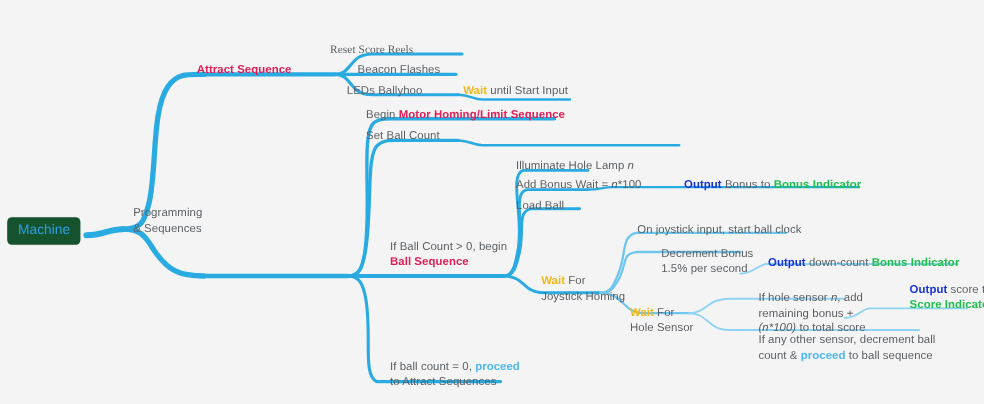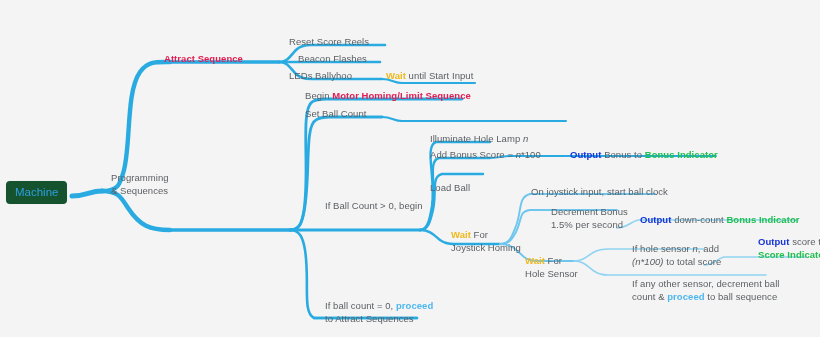--- a/index.html
+++ b/index.html
@@ -111,21 +111,21 @@
 
   <div class="node w2" style="left:91px; top:172px; width:80px; text-align:left;">
     <div>Programming</div>
     <div>&amp; Sequences</div>
   </div>
 
   <div class="node" style="left:164px; top:53px;">
     <span class="lbl-red">Attract Sequence</span>
   </div>
 
-  <div class="node" style="left:289px; top:36px;">
+  <div class="node" style="left:275px; top:36px;font-family:Liberation Serif, serif;">
     <span>Reset Score Reels</span>
   </div>
   <div class="node" style="left:298px; top:53px;">
     <span>Beacon Flashes</span>
   </div>
   <div class="node" style="left:289px; top:70px;">
     <span>LEDs Ballyhoo</span>
   </div>
   <div class="node" style="left:386px; top:70px;">
     <span class="kw-gold">Wait</span><span> until Start Input</span>
@@ -135,34 +135,35 @@
   <div class="node" style="left:305px; top:90px;">
     <span>Begin </span><span class="kw-red">Motor Homing/Limit Sequence</span>
   </div>
 
   <div class="node" style="left:305px; top:108px;">
     <span>Set Ball Count</span>
   </div>
 
   <div class="node w2" style="left:305px; top:200px; width:112px;">
     <div>If Ball Count &gt; 0, begin</div>
+    <div class="lbl-red">Ball Sequence</div>
   </div>
 
   <div class="node" style="left:430px; top:133px;">
     <span>Illuminate Hole Lamp </span><span class="ital">n</span>
   </div>
 
   <div class="node" style="left:430px; top:149px;">
-    <span>Add Bonus Score = </span><span class="ital">n</span><span>*100</span>
+    <span>Add Bonus Wait = </span><span class="ital">n</span><span>*100</span>
   </div>
   <div class="node" style="left:570px; top:149px;">
     <span class="kw-blue">Output</span><span> Bonus to </span><span class="kw-green">Bonus Indicator</span>
   </div>
 
-  <div class="node" style="left:430px; top:182px;">
+  <div class="node" style="left:430px; top:166px;">
     <span>Load Ball</span>
   </div>
 
   <div class="node w2" style="left:431px; top:229px; width:72px;">
     <div><span class="kw-gold">Wait</span><span> For</span></div>
     <div>Joystick Homing</div>
   </div>
 
   <div class="node" style="left:531px; top:186px;">
     <span>On joystick input, start ball clock</span>
@@ -176,20 +177,21 @@
     <span class="kw-blue">Output</span><span> down-count </span><span class="kw-green">Bonus Indicator</span>
   </div>
 
   <div class="node w2" style="left:505px; top:255px; width:66px;">
     <div><span class="kw-gold">Wait</span><span> For</span></div>
     <div>Hole Sensor</div>
   </div>
 
   <div class="node w2" style="left:612px; top:243px; width:110px;">
     <div><span>If hole sensor </span><span class="ital">n</span><span>, add</span></div>
+    <div>remaining bonus +</div>
     <div><span class="ital">(n*100)</span><span> to total score</span></div>
   </div>
 
   <div class="node w2" style="left:738px; top:236px; width:82px;">
     <div><span class="kw-blue">Output</span><span> score to</span></div>
     <div class="kw-green">Score Indicator</div>
   </div>
 
   <div class="node w2" style="left:612px; top:278px; width:168px;">
     <div>If any other sensor, decrement ball</div>

